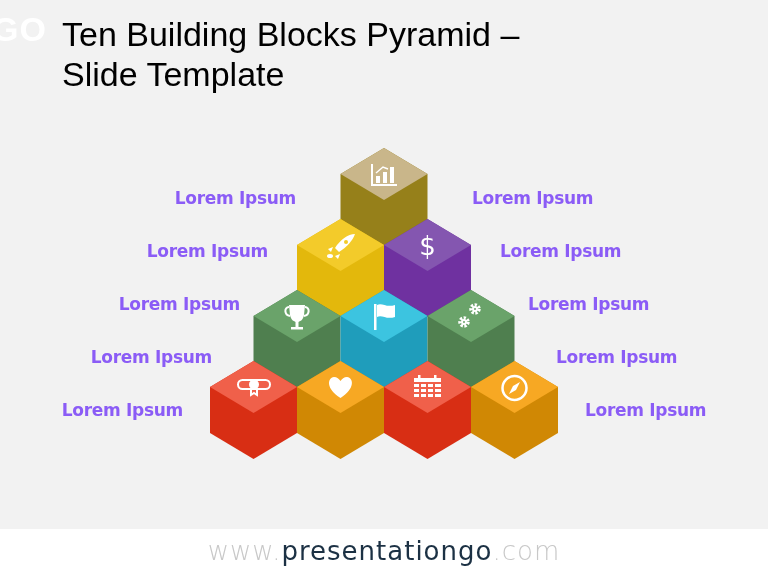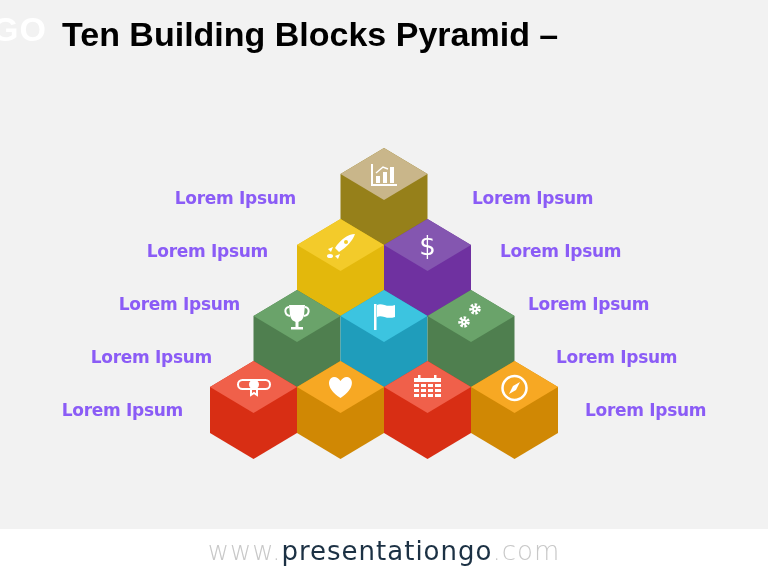--- a/index.html
+++ b/index.html
@@ -1,32 +1,33 @@
 <!DOCTYPE html>
 <html><head>
 <meta charset="utf-8">
 <style>
   html, body { margin:0; padding:0; }
   body { width:768px; height:576px; position:relative; overflow:hidden; background:#f2f2f2; font-family:"Liberation Sans", sans-serif; }
   .logo { position:absolute; left:-8px; top:10px; font-size:34px; font-weight:bold; color:#ffffff; letter-spacing:1px; }
-  .title { position:absolute; left:62px; top:14px; font-size:34px; line-height:40px; font-weight:bold; color:#000; margin:0; }
+  .title { position:absolute; left:62px; top:14px; font-size:34px; line-height:40px; font-weight:normal; color:#000; margin:0; }
   .label { position:absolute; font-size:17px; font-weight:bold; color:#8b5cf6; white-space:nowrap; font-family:"DejaVu Sans", sans-serif; letter-spacing:-0.3px; }
   .label.left { text-align:right; }
   svg.pyr { position:absolute; left:0; top:0; }
   .footer { position:absolute; left:0; top:529px; width:768px; height:47px; background:#ffffff; text-align:center; }
   .footer-text { font-family:"DejaVu Sans", sans-serif; font-size:26px; line-height:44px; letter-spacing:1px; }
   .f-www, .f-com { color:#c8c8c8; font-weight:300; }
   .f-brand { color:#1c3144; }
 </style>
 </head>
 <body>
 
 <div class="logo">GO</div>
 <h1 class="title">
   <span>Ten Building Blocks Pyramid –</span><br>
+  <span>Slide Template</span>
 </h1>
 
 <div class="label left" style="right:472px; top:188px;">Lorem Ipsum</div>
 <div class="label left" style="right:500px; top:241px;">Lorem Ipsum</div>
 <div class="label left" style="right:528px; top:294px;">Lorem Ipsum</div>
 <div class="label left" style="right:556px; top:347px;">Lorem Ipsum</div>
 <div class="label left" style="right:585px; top:400px;">Lorem Ipsum</div>
 
 <div class="label" style="left:472px; top:188px;">Lorem Ipsum</div>
 <div class="label" style="left:500px; top:241px;">Lorem Ipsum</div>

